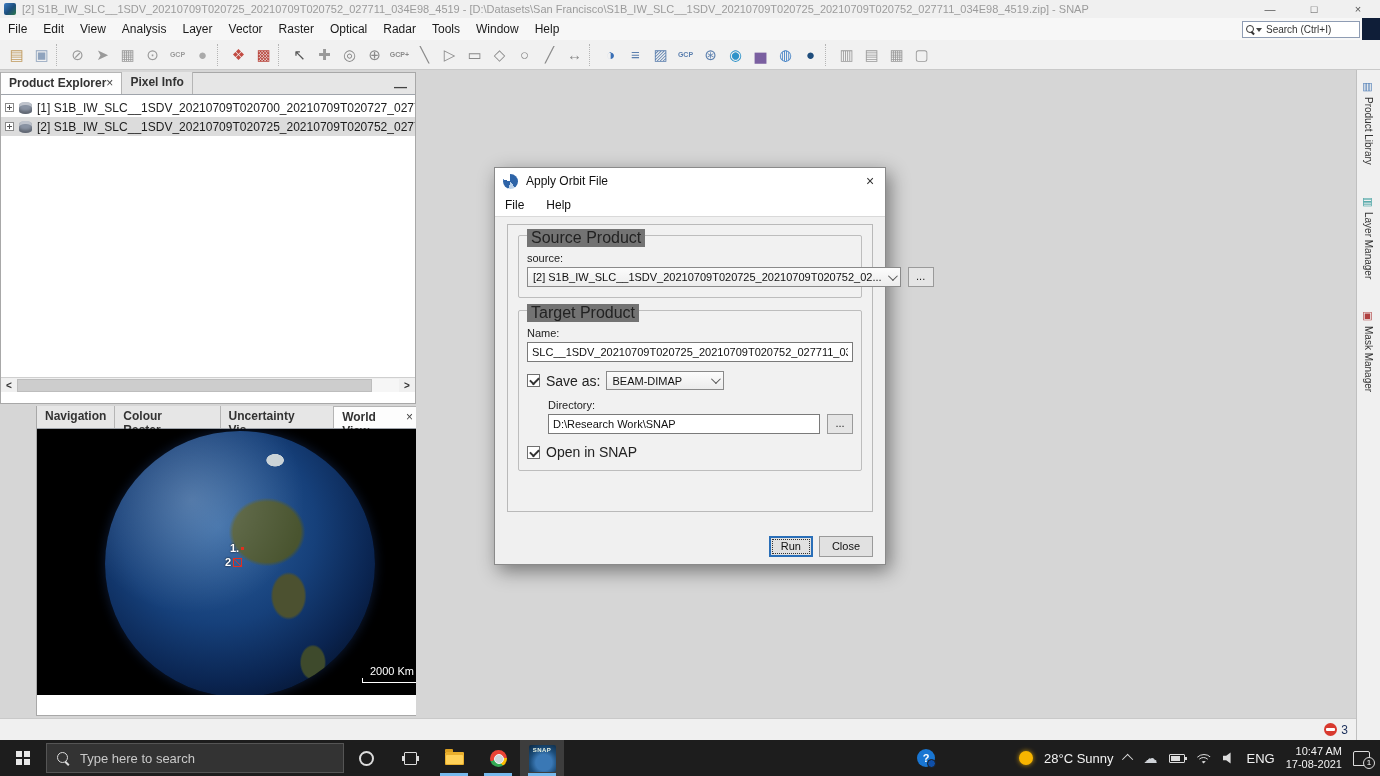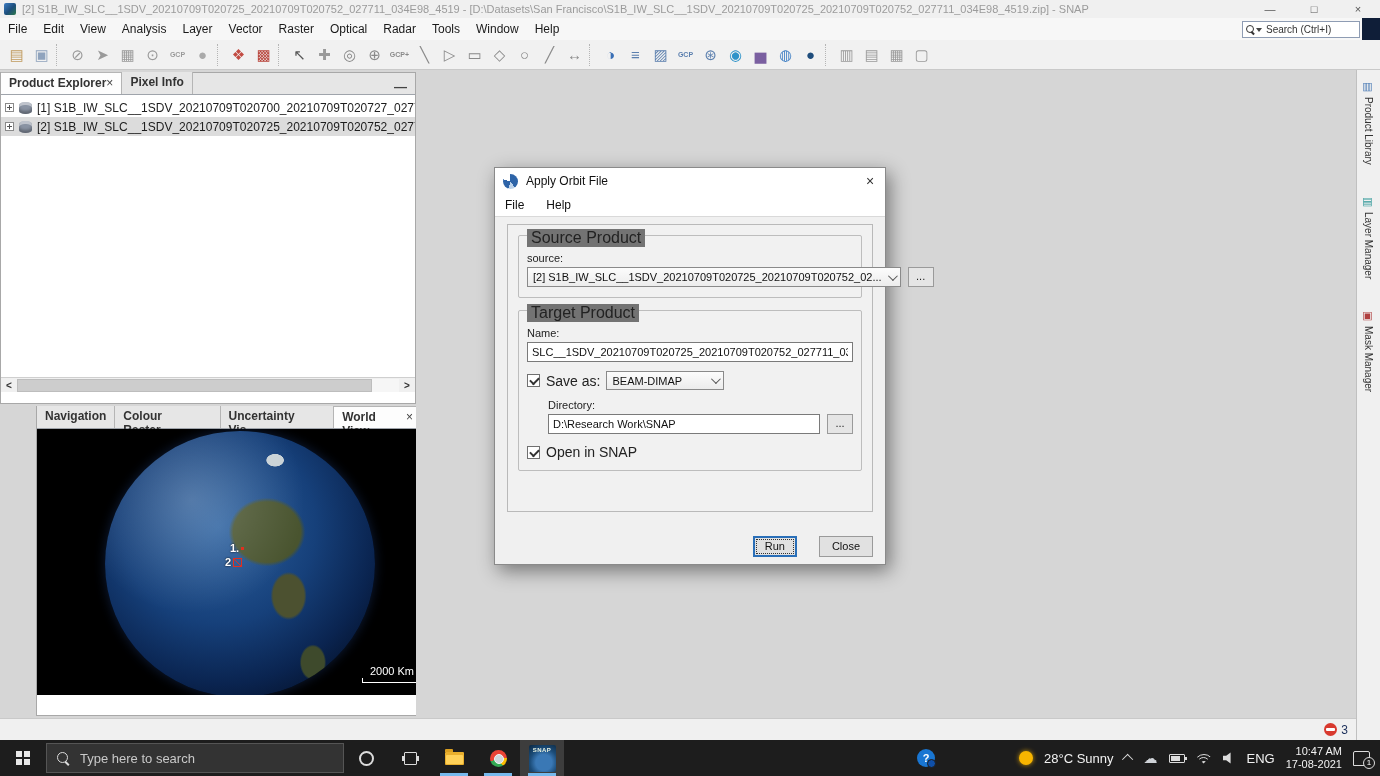--- a/index.html
+++ b/index.html
@@ -134,21 +134,21 @@
     transform:rotate(45deg) translateY(-2px); margin-left:6px; flex:none; }
   .browse-btn { width:26px; height:20px; margin-left:7px; background:#e5e5e5; border:1px solid #9a9a9a;
     font-size:11px; color:#222; text-align:center; line-height:16px; flex:none; }
   .txt-input { width:100%; height:20px; border:1px solid #7a7a7a; background:#fff; font-size:11px; color:#111;
     padding:0 4px; font-family:"Liberation Sans", sans-serif; }
   .checkbox { position:relative; width:13px; height:13px; border:1px solid #707070; background:#fff; margin-right:6px; flex:none; }
   .checkbox.checked::after { content:''; position:absolute; left:2px; top:2px; width:7px; height:4px;
     border-left:2px solid #333; border-bottom:2px solid #333; transform:rotate(-45deg); }
   .cb-label { font-size:14px; color:#222; }
   .saveas-combo { width:118px; height:19px; margin-left:6px; }
-  .dlg-buttons { position:absolute; right:12px; bottom:9px; display:flex; gap:22px; }
+  .dlg-buttons { position:absolute; right:12px; bottom:9px; display:flex; gap:6px; }
   .wbtn { height:21px; background:#e1e1e1; border:1px solid #9a9a9a; font-size:11px; color:#111;
     padding:0 12px; line-height:19px; }
   .wbtn.primary { border:2px solid var(--accent,#2a6fb8); outline:1px dotted #333; outline-offset:-4px; padding:0 10px; line-height:16px; }
 
   
   #taskbar { position:absolute; left:0; top:740px; width:1380px; height:36px; background:#1d1d1d;
     display:flex; align-items:center; }
   .tb-start { width:46px; height:36px; display:flex; align-items:center; justify-content:center; }
   .winlogo { position:relative; width:14px; height:14px; }
   .winlogo::before { content:''; position:absolute; left:0; top:0; width:6px; height:6px; background:#e8e8e8;

